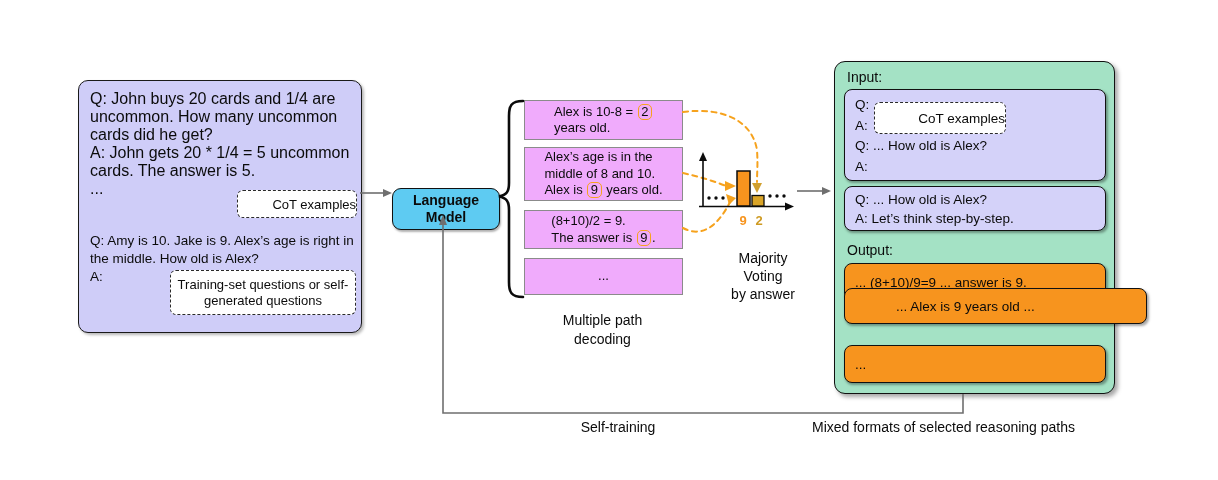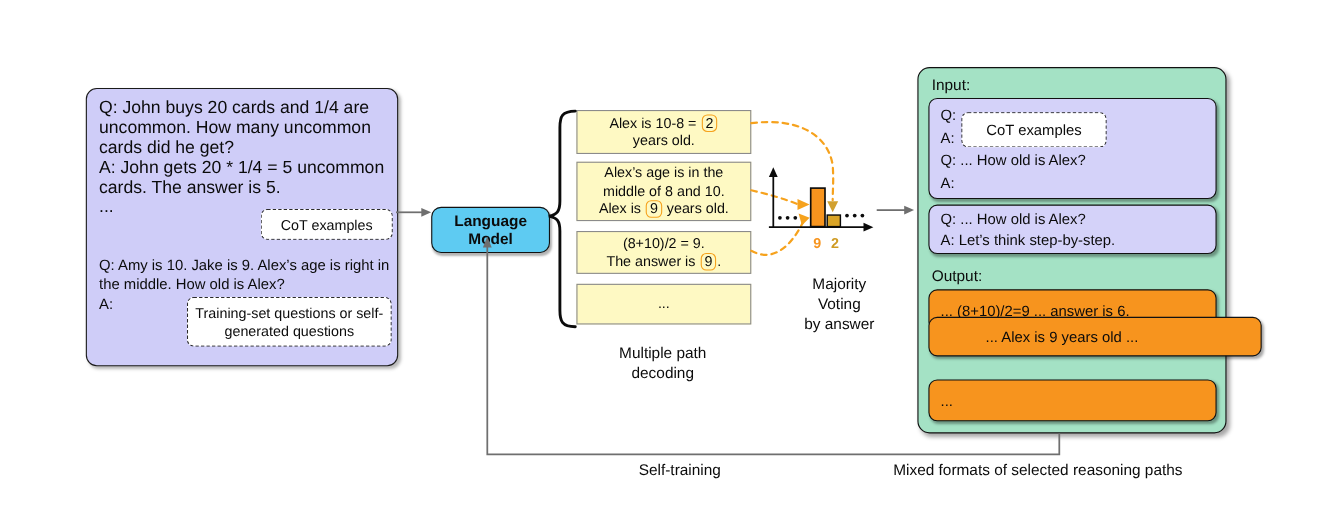--- a/index.html
+++ b/index.html
@@ -7,33 +7,33 @@
          font-family:"Liberation Sans", sans-serif;color:#0b0b0b;}
   .abs{position:absolute;}
   .preline{white-space:pre-line;}
 
   
   .left-box{left:78px;top:80px;width:282px;height:251px;background:#cfcdf8;
     border:1.4px solid #1a1a1a;border-radius:10px;box-shadow:2px 2px 3px rgba(0,0,0,.28);}
   .left-text1{left:11px;top:9px;width:262px;font-size:16px;line-height:18px;}
   .left-text2{left:11px;top:151px;width:268px;font-size:13.5px;line-height:18px;}
   .dashed-label{background:#ffffff;border:1.6px dashed #2a2a2a;border-radius:6px;
-    display:flex;align-items:center;justify-content:center;text-align:center;}
+    display:flex;align-items:center;justify-content:flex-end;text-align:center;}
   .cot1{left:158px;top:109px;width:118px;height:26px;font-size:13px;}
   .train{left:91px;top:189px;width:184px;height:43px;font-size:13px;line-height:16px;}
 
   
   .lm-box{left:392px;top:176px;width:106px;height:40px;background:#5ecbf2;
     border:1.6px solid #111;border-radius:9px;box-shadow:1px 2px 2px rgba(0,0,0,.3);
     display:flex;align-items:center;justify-content:center;text-align:center;
     font-weight:bold;font-size:14px;line-height:17px;margin-top:12px;}
 
   
-  .path-box{left:524px;width:157px;background:#fef9c3;border:1px solid #8b8b8b;
-    display:flex;align-items:center;justify-content:center;text-align:center;
+  .path-box{left:524px;width:157px;background:#f0abfc;border:1px solid #8b8b8b;
+    display:flex;align-items:center;justify-content:center;text-align:left;
     font-size:13px;line-height:16.5px;}
   .pb1{top:100px;height:38px;} .pb2{top:147px;height:52px;}
   .pb3{top:210px;height:37px;} .pb4{top:258px;height:35px;}
   .hl{display:inline-block;border:1.6px solid #f6a21d;border-radius:5px;
       padding:0 2.5px;margin:0 1px;line-height:14px;}
 
   .cap-mpd{left:524px;top:311px;width:157px;text-align:center;font-size:14px;line-height:19px;}
   .cap-mv{left:698px;top:249px;width:130px;text-align:center;font-size:14px;line-height:18px;}
 
   .bar-label{top:213px;width:16px;text-align:center;font-size:13px;font-weight:bold;}
@@ -125,21 +125,21 @@
     </div>
 
     <div class="abs inner prompt2">
       <div class="abs prompt2-lines preline">Q: ... How old is Alex?
 A: Let’s think step-by-step.</div>
     </div>
 
     <div class="abs io-label out-lab">Output:</div>
 
     <div class="abs inner obox ob1">
-      <span class="obox-text">... (8+10)/2=9 ... answer is 6.</span>
+      <span class="obox-text">... (8+10)/9=9 ... answer is 9.</span>
     </div>
     <div class="abs inner obox ob2">
       <span class="obox-text">... Alex is 9 years old ...</span>
     </div>
     <div class="abs inner obox ob3">
       <span class="obox-text">...</span>
     </div>
   </div>
 
   <div class="abs footer-label self-training">Self-training</div>

